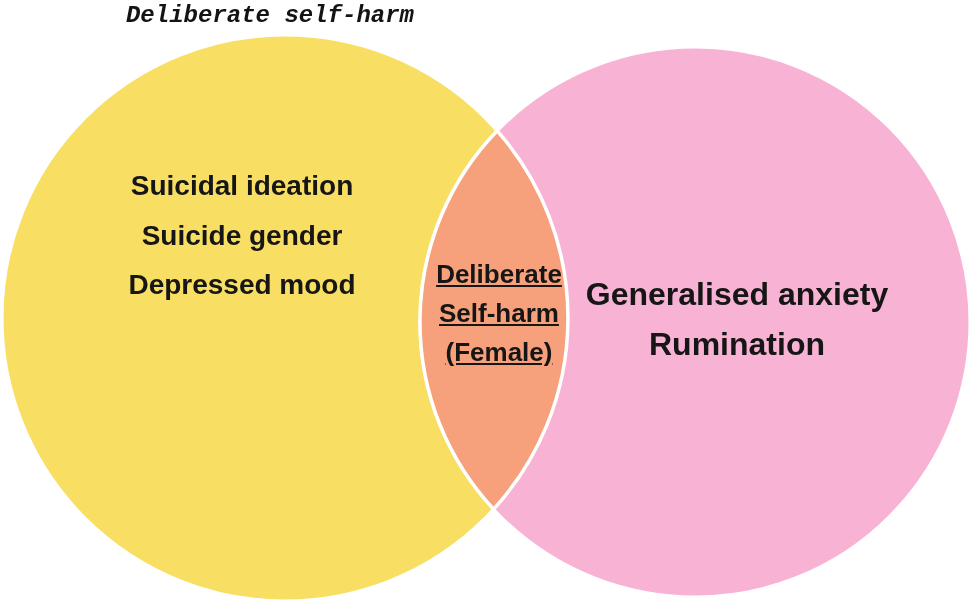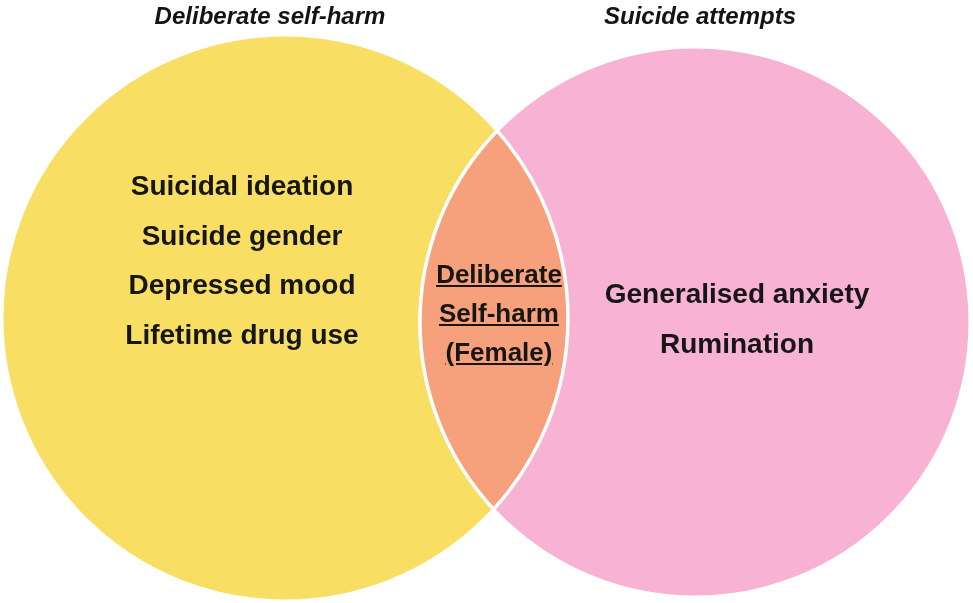--- a/index.html
+++ b/index.html
@@ -24,41 +24,42 @@
     position: absolute;
     top: 1px;
     width: 400px;
     text-align: center;
     font-size: 24px;
     font-weight: bold;
     font-style: italic;
     color: #141414;
     line-height: 30px;
     white-space: nowrap;
+    font-family: Liberation Mono, monospace;
   }
   .set-title.left  { left: 70px; }
   .set-title.right { left: 500px; }
   .item-list {
     position: absolute;
     color: #161616;
     font-weight: bold;
     text-align: center;
   }
   .item-list.left {
     left: 42px;
     top: 161px;
     width: 400px;
     font-size: 28px;
     line-height: 49.5px;
   }
   .item-list.right {
     left: 537px;
     top: 269px;
     width: 400px;
-    font-size: 28px;
+    font-size: 32px;
     line-height: 50px;
   }
   .item-list.overlap {
     left: 424px;
     top: 255px;
     width: 150px;
     font-size: 26px;
     line-height: 39px;
     text-align: left;
     text-decoration: underline;
@@ -74,27 +75,25 @@
     <circle cx="285" cy="318" r="283" stroke="#FFFFFF" stroke-width="3" fill="#F8DF63"></circle>
     <circle cx="695" cy="322" r="275" stroke="#FFFFFF" stroke-width="3" fill="#F8B2D4"></circle>
     <path d="M 497.2 130.8
              A 275 275 0 0 0 493.6 509.2
              A 283 283 0 0 0 497.2 130.8
              Z" stroke="#FFFFFF" stroke-width="3.5" fill="#F6A17B"></path>
   </svg>
 
   <div class="set-title left">Deliberate self-harm</div>
 
-  <div class="set-title right">Suicide attempts</div>
 
   <div class="item-list left">
     <div class="item">Suicidal ideation</div>
     <div class="item">Suicide gender</div>
     <div class="item">Depressed mood</div>
-    <div class="item">Lifetime drug use</div>
   </div>
 
   <div class="item-list overlap">
     <div class="item">Deliberate</div>
     <div class="item">Self-harm</div>
     <div class="item">(Female)</div>
   </div>
 
   <div class="item-list right">
     <div class="item">Generalised anxiety</div>

